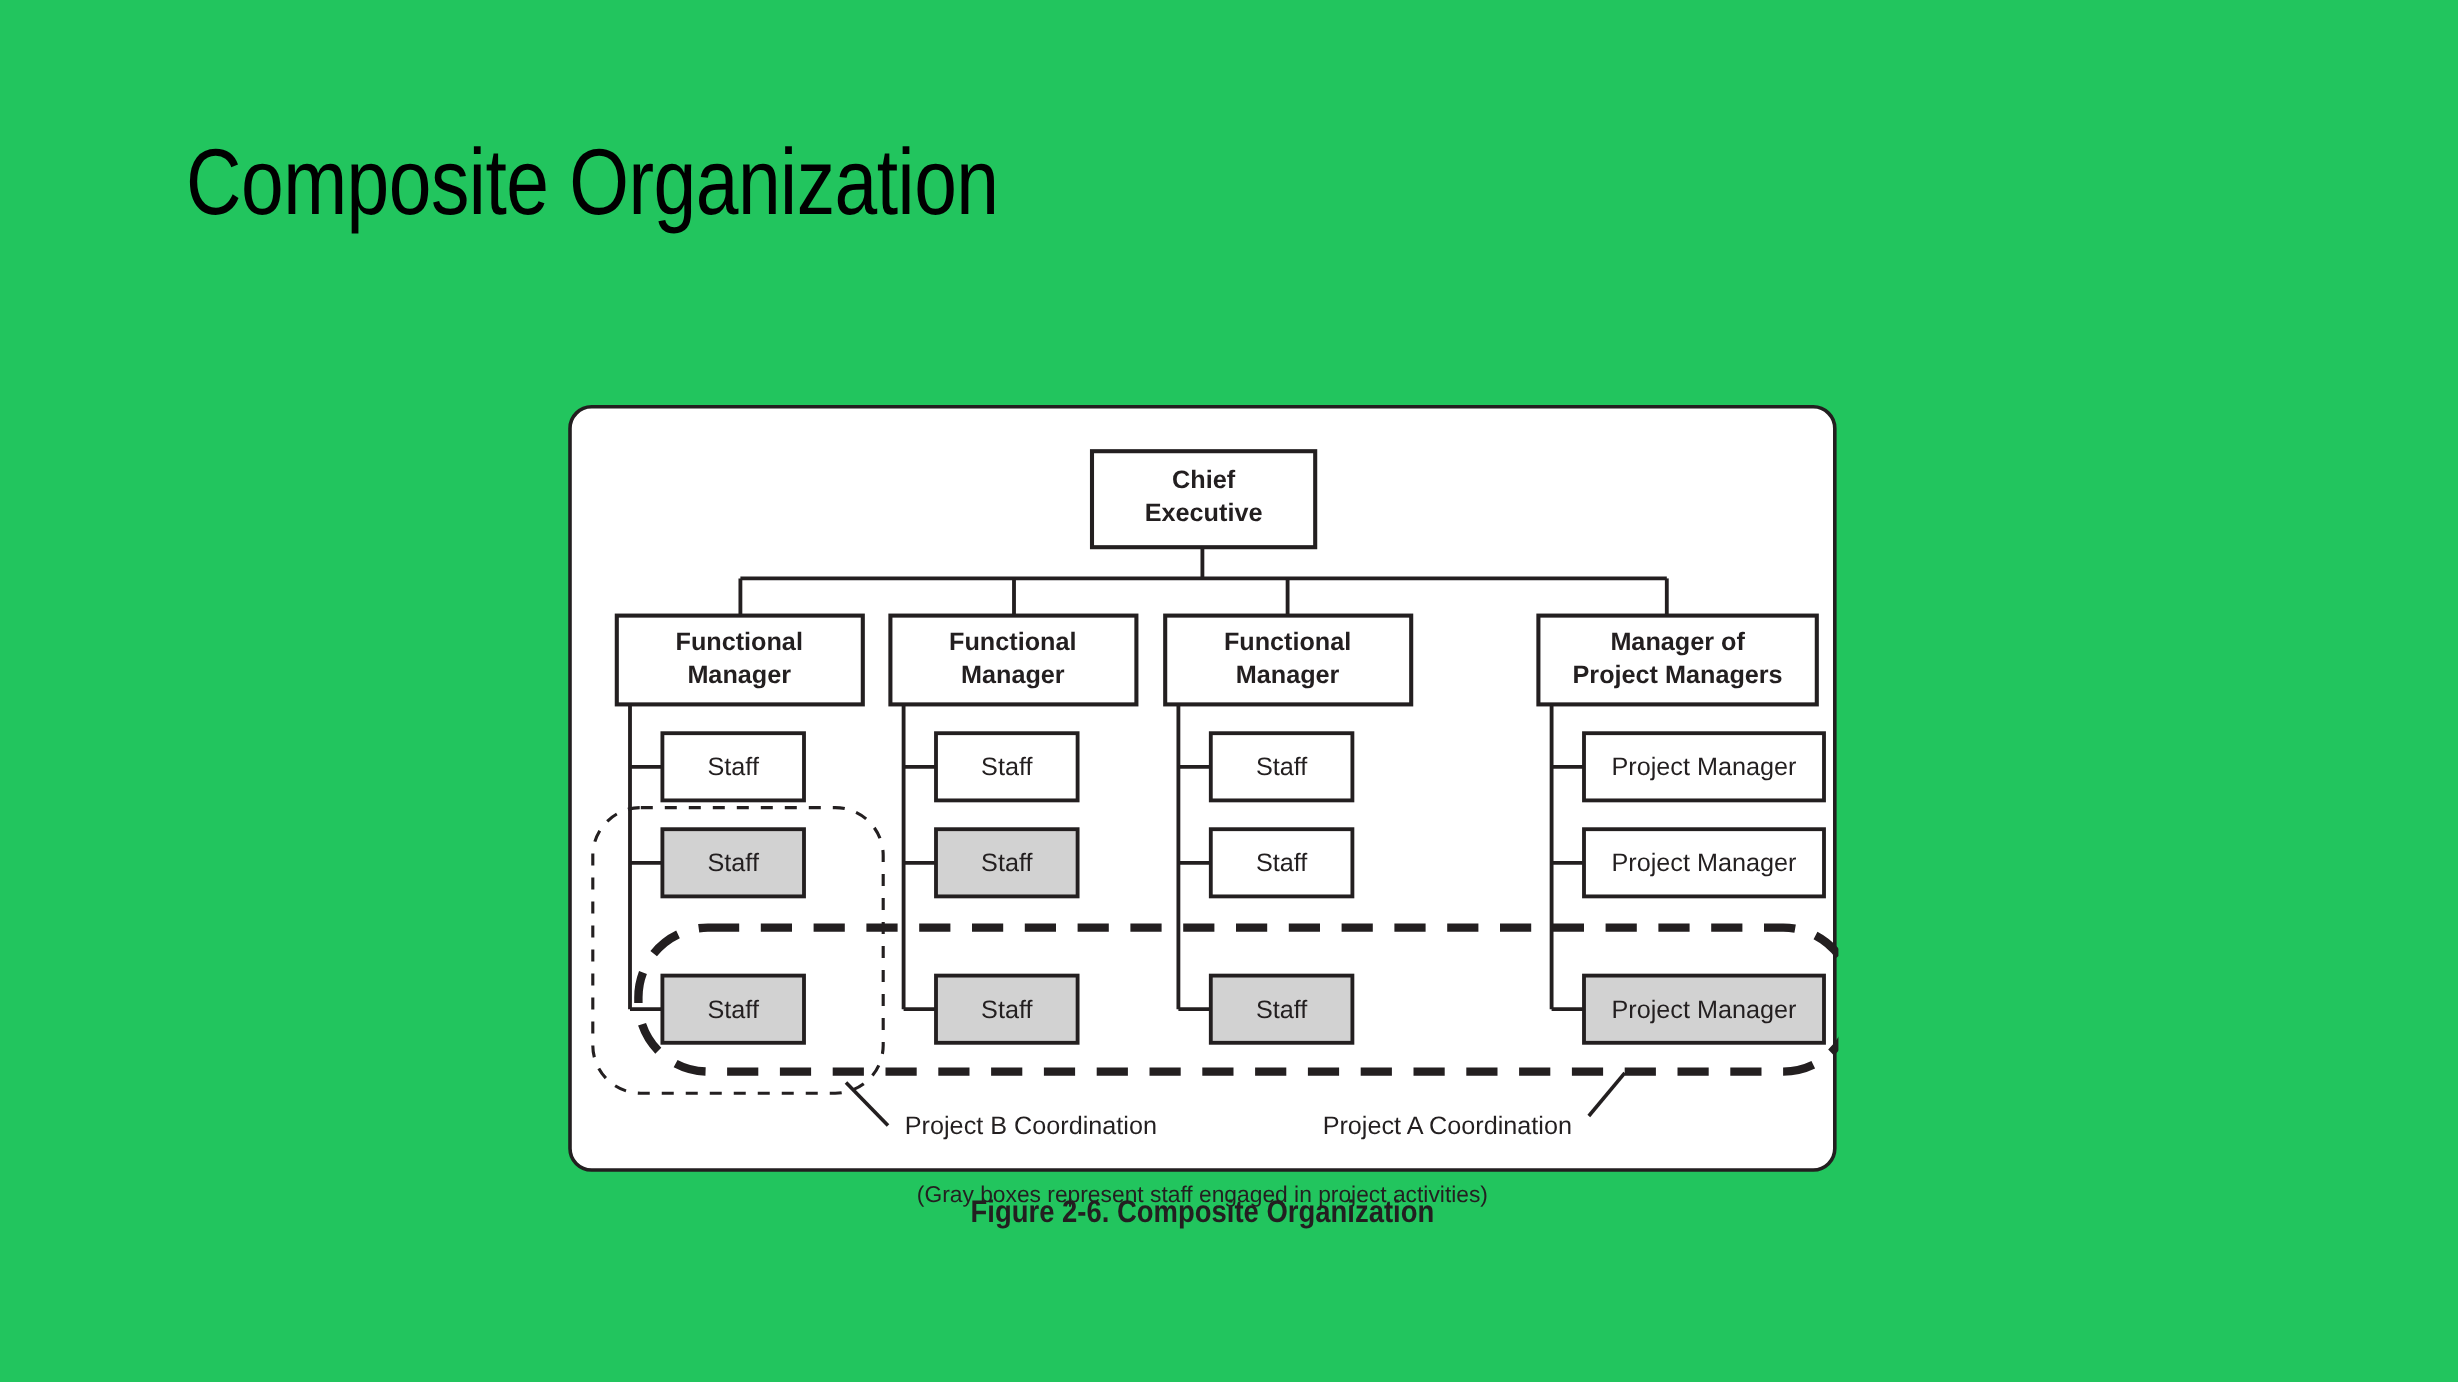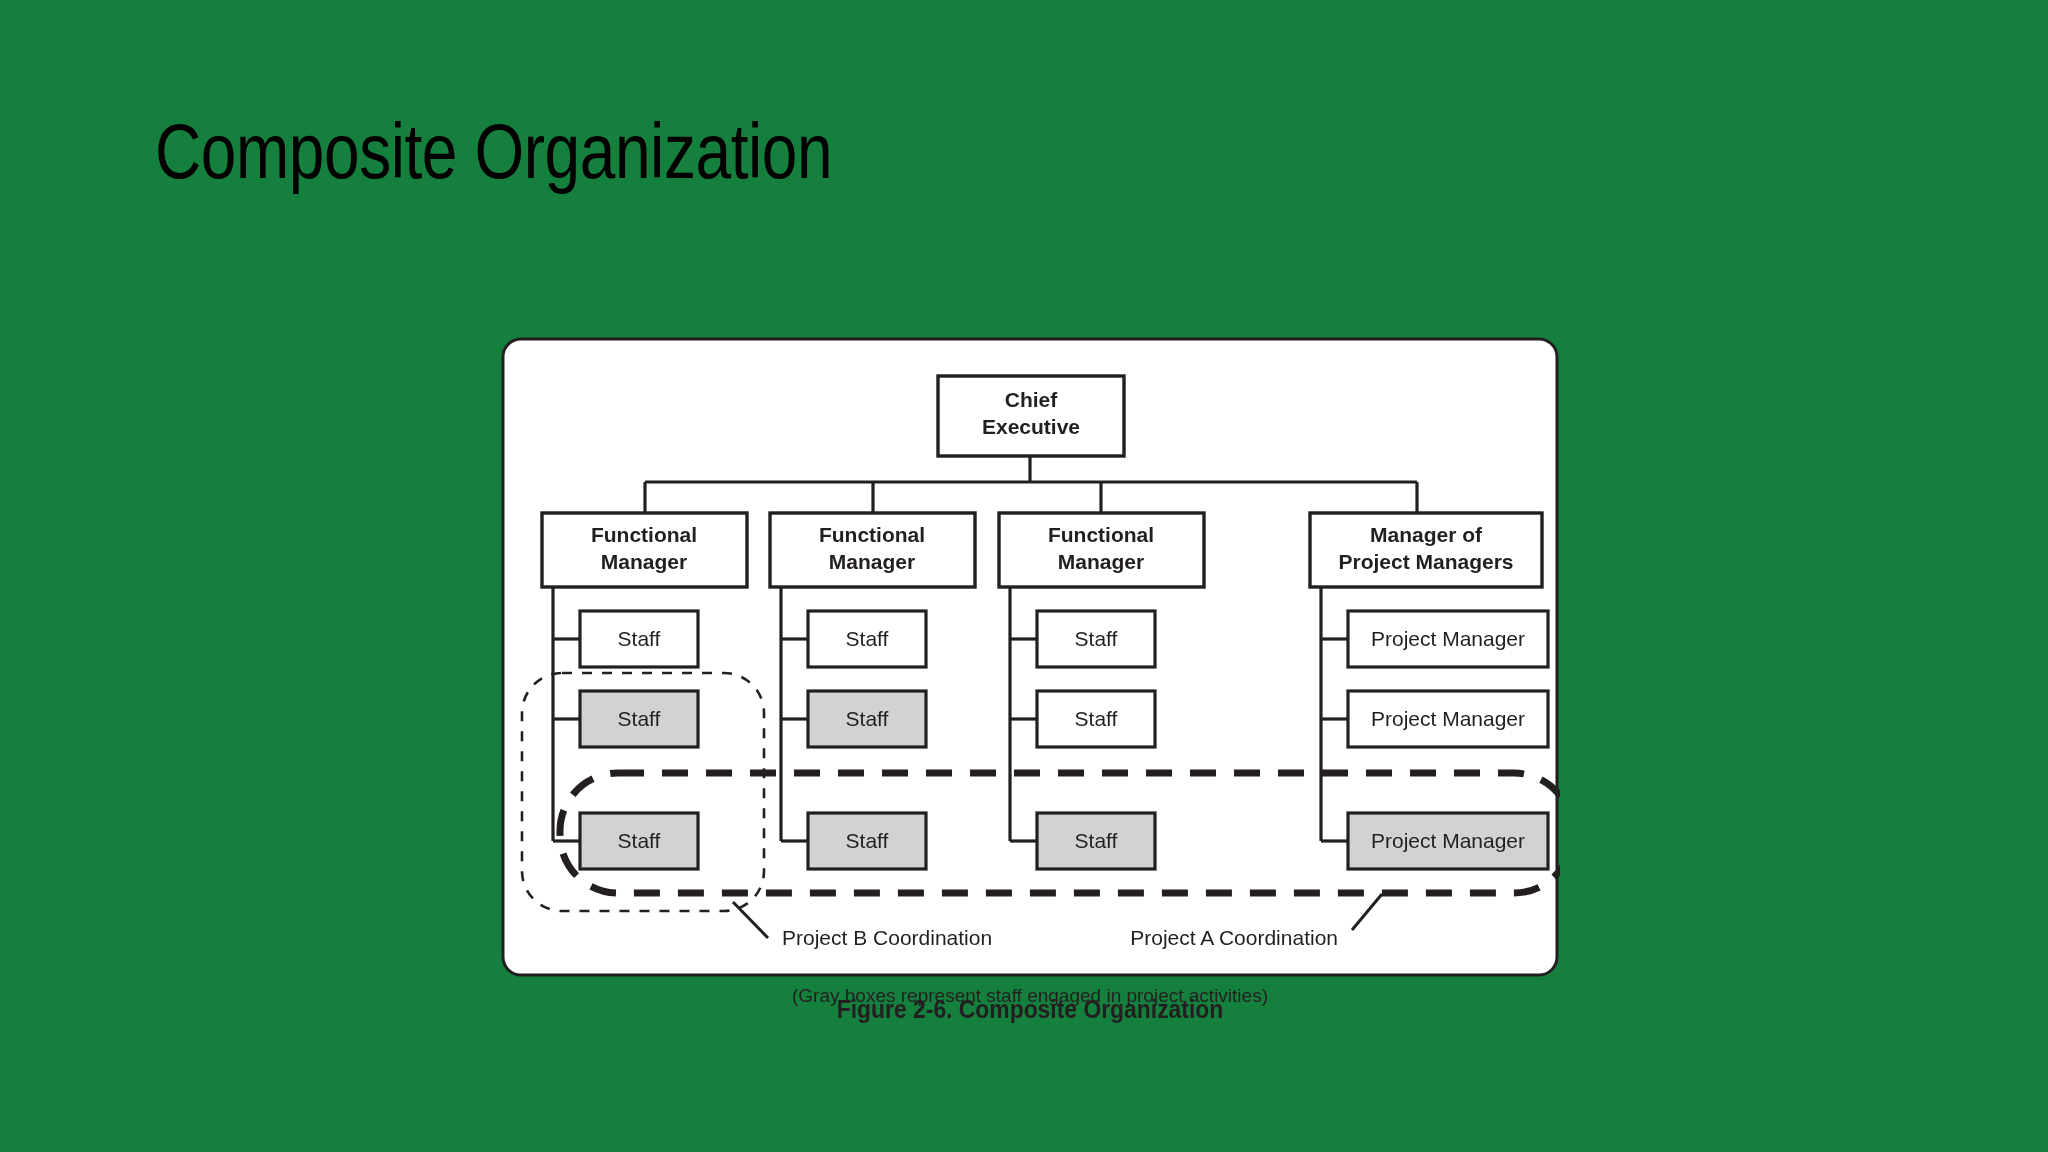--- a/index.html
+++ b/index.html
@@ -12,39 +12,39 @@
     width: 2048px;
     height: 1152px;
     position: relative;
     overflow: hidden;
     font-family: "Liberation Sans", sans-serif;
     color: #1a1a1a;
   }
   #slide {
     position: absolute;
     inset: 0;
-    background: #15803d;
+    background: #22c55e;
   }
   #slide-title {
     position: absolute;
     left: 155px;
     top: 112px;
     font-family: "Liberation Sans", sans-serif;
     font-size: 78px;
     line-height: 1.0;
     font-weight: 400;
     letter-spacing: -0.5px;
     color: #000000;
     transform: scaleX(0.82);
     transform-origin: left top;
     white-space: nowrap;
   }
   #figure-wrap {
     position: absolute;
-    left: 500px;
+    left: 472px;
     top: 336px;
     width: 1060px;
     height: 690px;
   }
   svg#figure {
     display: block;
     width: 1060px;
     height: 690px;
   }
   .fig-caption {

